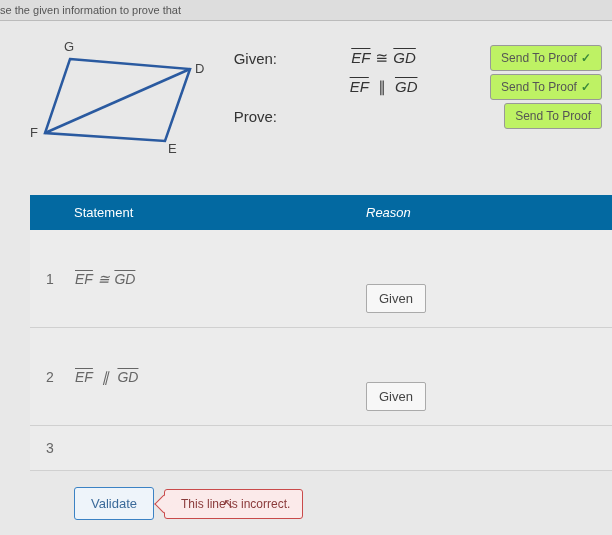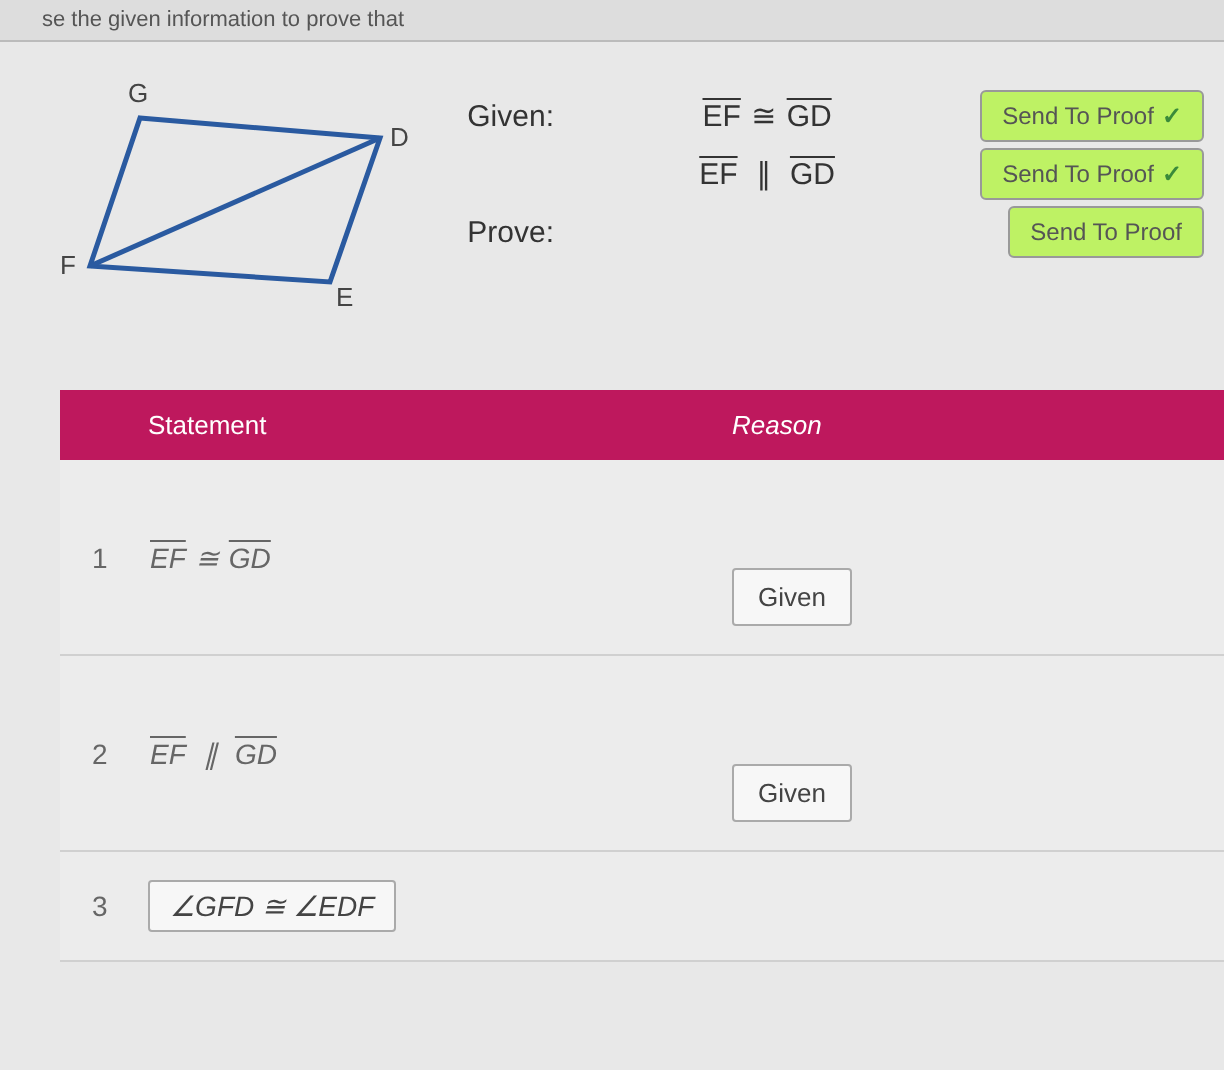--- a/index.html
+++ b/index.html
@@ -5,21 +5,21 @@
     * { box-sizing: border-box; margin: 0; padding: 0; }
     body {
       font-family: Arial, sans-serif;
       background: #e8e8e8;
       width: 612px;
       height: 535px;
       overflow: hidden;
       color: #333;
     }
     .page-header {
-      padding: 4px 21px;
+      padding: 4px 0;
       font-size: 11px;
       color: #555;
       border-bottom: 1px solid #bbb;
       background: #ddd;
     }
     .top-section {
       display: flex;
       padding: 20px 10px 24px 30px;
       gap: 12px;
       align-items: flex-start;
@@ -55,39 +55,39 @@
       color: #333;
       flex: 1;
       text-align: center;
     }
     .given-label {
       font-size: 15px;
       color: #333;
       width: 55px;
       text-align: right;
     }
-    .seg { text-decoration: overline; padding: 0 1px; }
+    .seg { text-decoration: overline; padding: 0 1px; font-style: italic; }
     .send-btn {
       border: 1px solid #999;
       background: #bef264;
       color: #555;
       font-size: 12px;
       padding: 5px 10px;
       border-radius: 3px;
       cursor: pointer;
       display: inline-flex;
       align-items: center;
       gap: 4px;
     }
     .check { color: #3a8a3a; font-weight: bold; }
     .proof-table {
       margin: 10px 0 0 30px;
     }
     .table-header {
-      background: #be185d;
+      background: #0369a1;
       color: #fff;
       display: flex;
       font-size: 13px;
       padding: 10px 16px;
     }
     .col-num { width: 28px; }
     .col-stmt { flex: 1; }
     .col-reason { width: 230px; font-style: italic; }
     .table-row {
       display: flex;
@@ -214,17 +214,23 @@
         <div class="row-stmt"><span class="seg">EF</span> ≅ <span class="seg">GD</span></div>
         <div class="row-reason"><span class="reason-box">Given</span></div>
       </div>
       <div class="table-row">
         <div class="row-num">2</div>
         <div class="row-stmt"><span class="seg">EF</span> &nbsp;∥&nbsp; <span class="seg">GD</span></div>
         <div class="row-reason"><span class="reason-box">Given</span></div>
       </div>
       <div class="table-row">
         <div class="row-num">3</div>
-        <div class="row-stmt"><span class="boxed">∠GFD ≅ ∠EDF</span></div>
       </div>
     </div>
 
+  <div class="validate-row">
+    <button class="validate-btn">Validate</button>
+    <div class="error-tag">
+      <span>This line is incorrect.</span>
+      <span style="position:absolute; left:58px; top:6px; font-size:13px;">↖</span>
+    </div>
+  </div>
 </div>
 
 </body></html>

